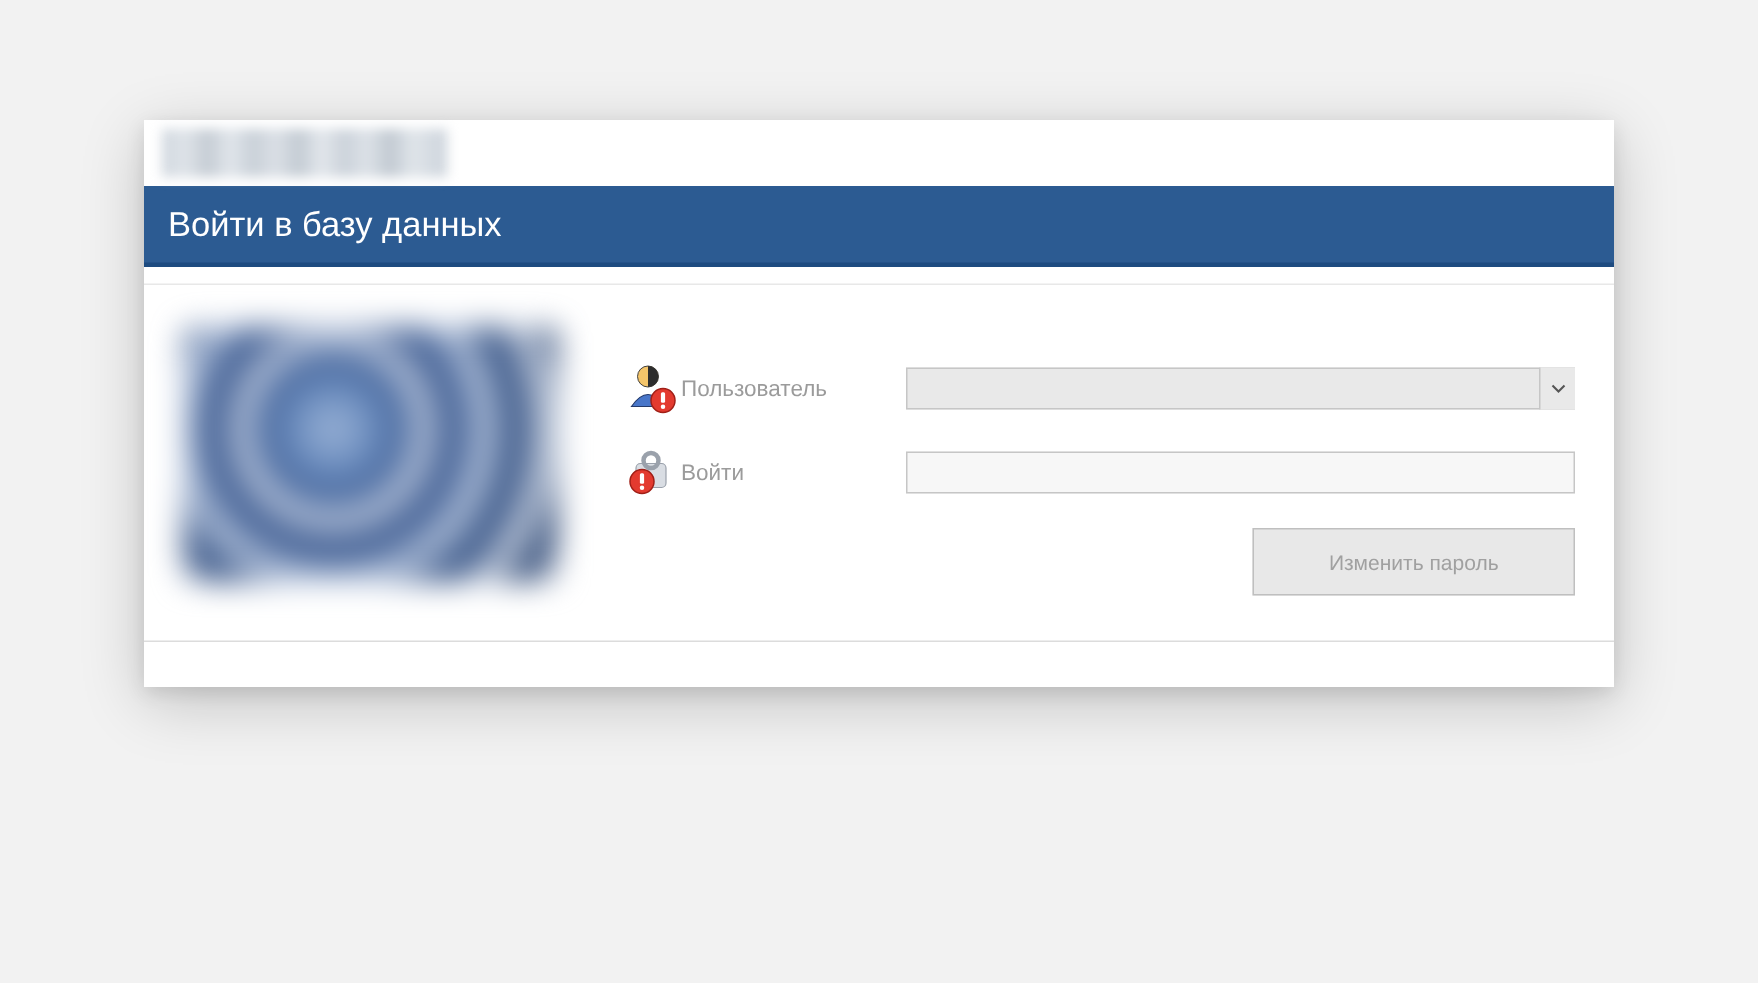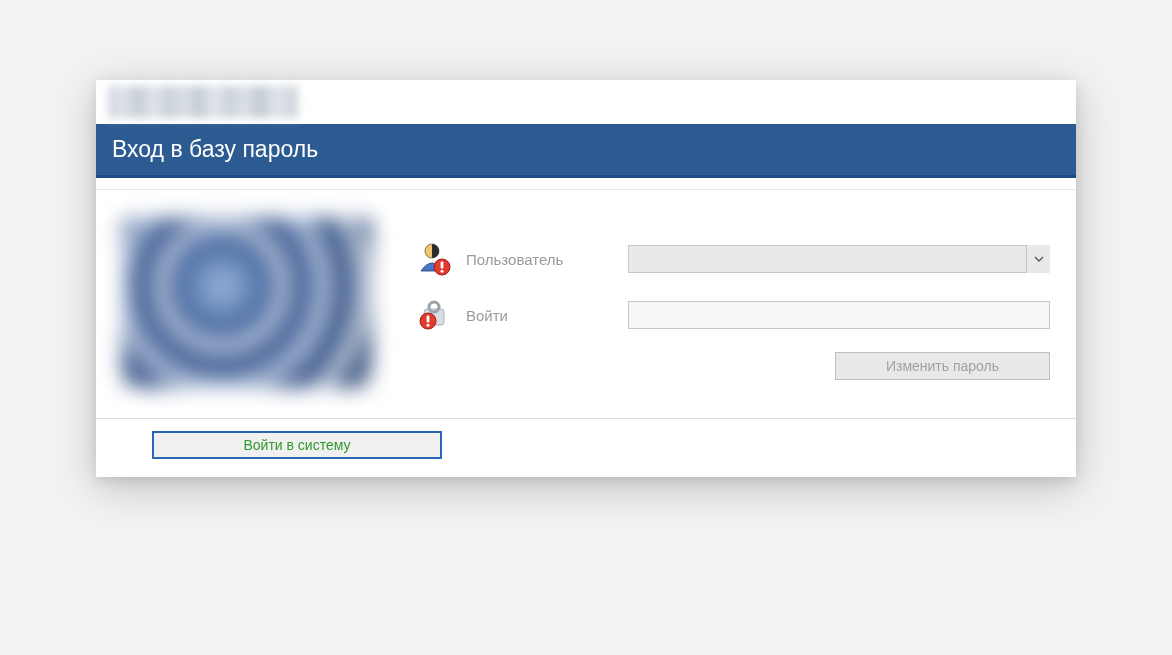--- a/index.html
+++ b/index.html
@@ -76,21 +76,21 @@
     .form-col {
       flex: 1;
       display: flex;
       flex-direction: column;
       gap: 18px;
       padding-top: 28px;
     }
     .row {
       display: flex;
       align-items: center;
-      gap: 12px;
+      gap: 0;
     }
     .icon-wrap {
       width: 40px;
       height: 38px;
       display: flex;
       align-items: center;
       justify-content: center;
       flex: 0 0 40px;
     }
     .field-label {
@@ -137,21 +137,21 @@
       border: 1px solid #c6c6c6;
       background: #f7f7f7;
       padding: 0 6px;
       font-size: 14px;
     }
     .change-row {
       display: flex;
       justify-content: flex-end;
     }
     .btn {
-      height: 28px;
+      height: 45px;
       border: 1px solid #bfbfbf;
       background: #e6e6e6;
       font-size: 14px;
       cursor: pointer;
       display: inline-flex;
       align-items: center;
       justify-content: center;
     }
     .btn-disabled {
       color: #a0a0a0;
@@ -181,21 +181,21 @@
   </style>
 </head>
 <body>
 
 <div class="dialog">
 
   <div class="logo-strip">
     <div class="logo-blur"></div>
   </div>
 
-  <div class="title-bar">Вход в базу пароль</div>
+  <div class="title-bar">Войти в базу данных</div>
   <div class="gap-strip"></div>
 
   <div class="body">
 
     <div class="art-col">
       <div class="art-sphere"></div>
     </div>
 
     <div class="form-col">
 
@@ -242,16 +242,15 @@
       </div>
 
       <div class="change-row">
         <button class="btn btn-disabled" disabled="">Изменить пароль</button>
       </div>
 
     </div>
   </div>
 
   <div class="footer">
-    <button class="btn btn-login">Войти в систему</button>
   </div>
 
 </div>
 
 </body></html>

